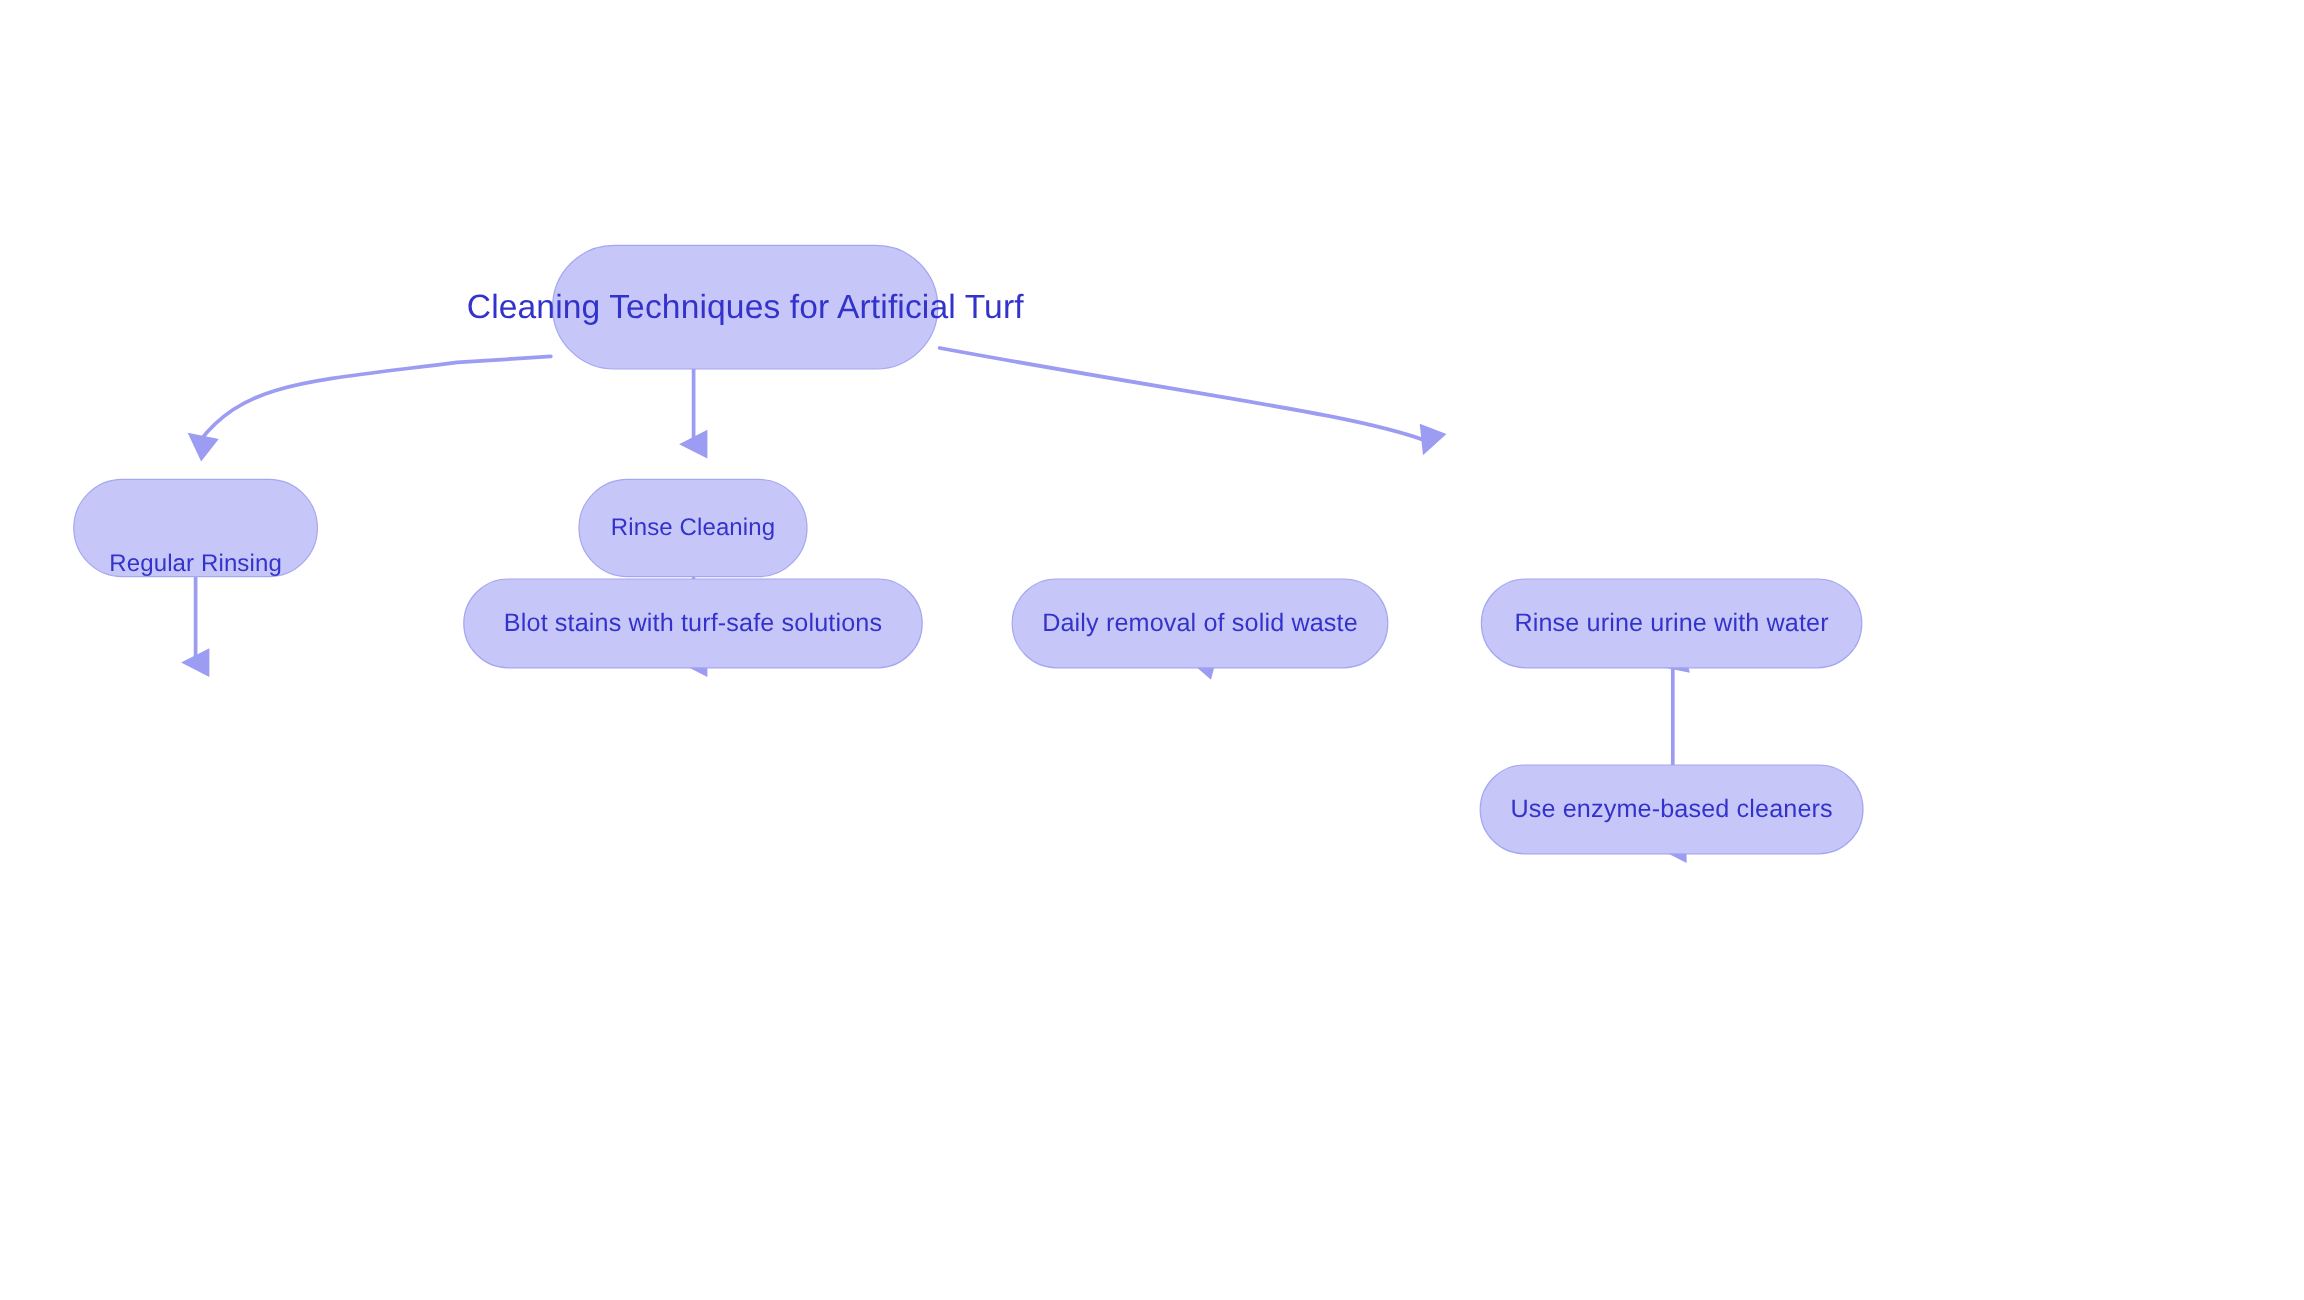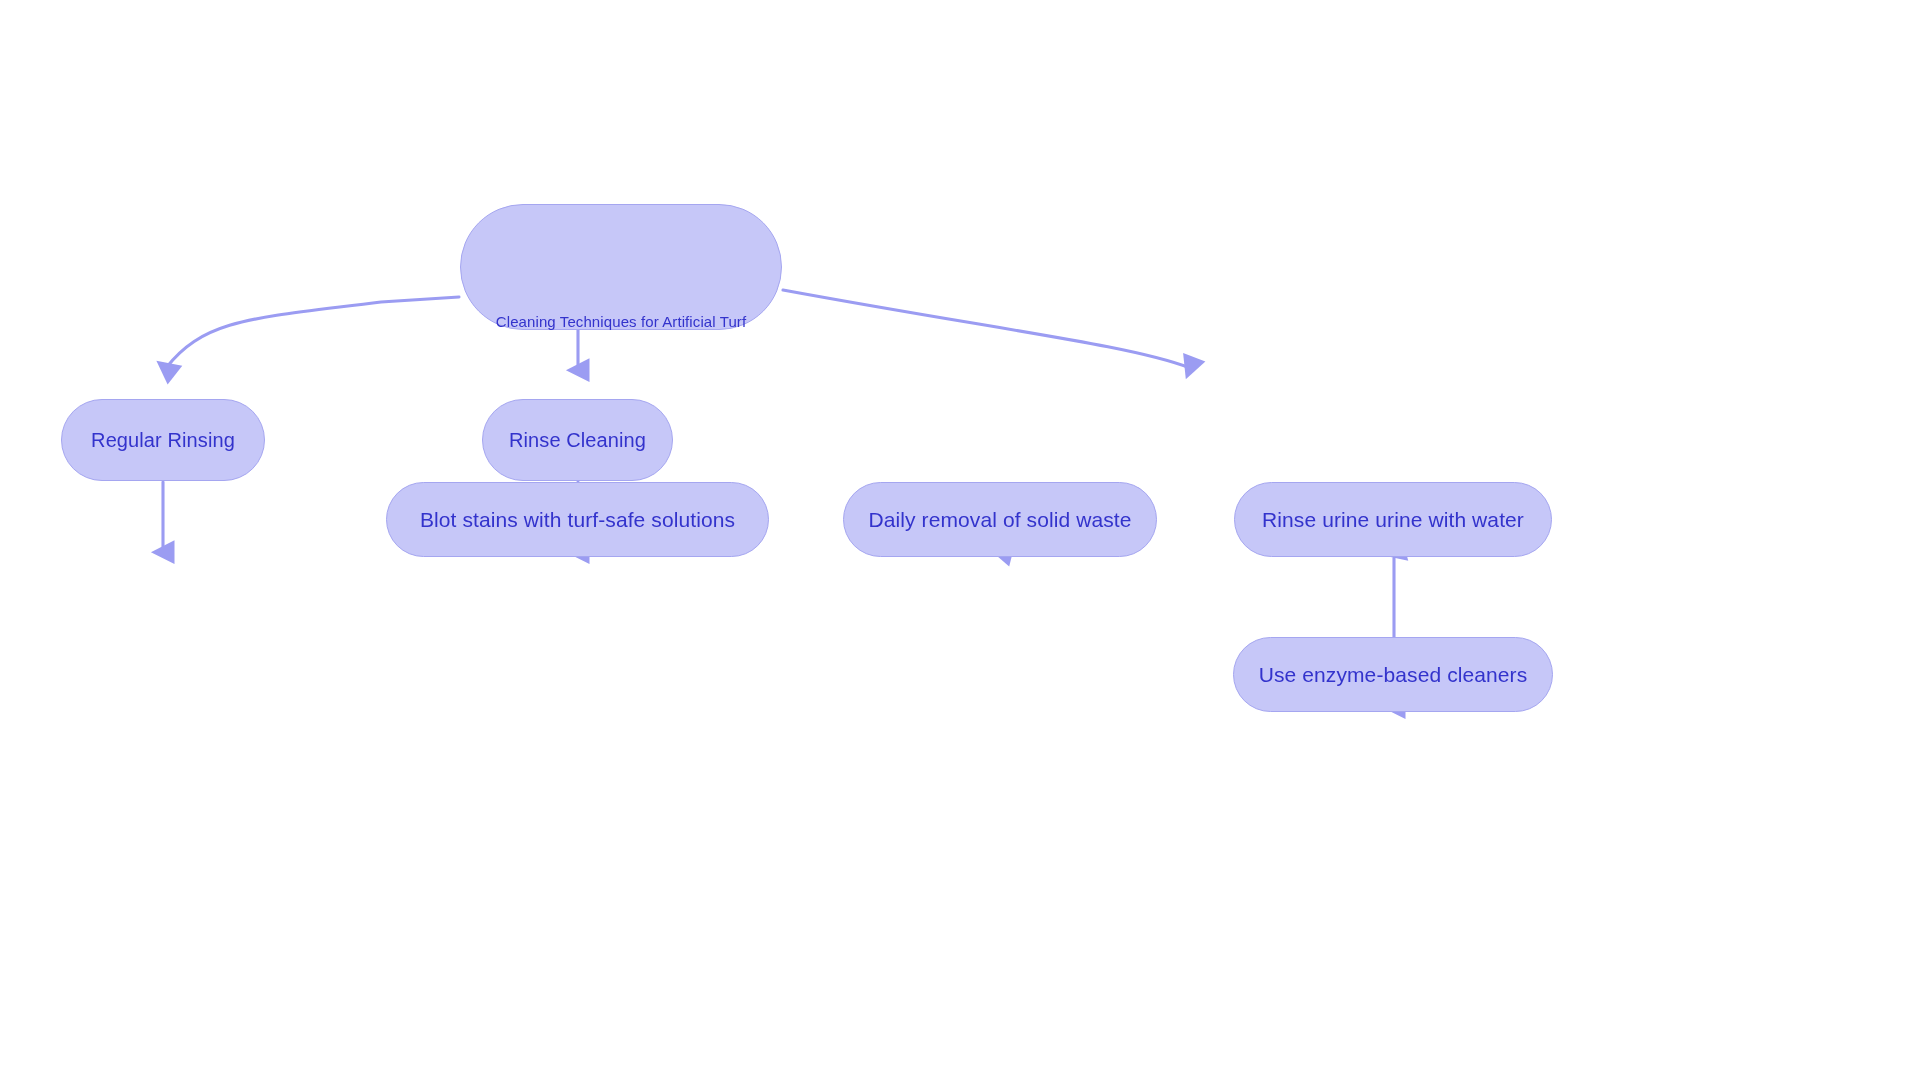--- a/index.html
+++ b/index.html
@@ -70,25 +70,25 @@
       <path d="M 578 482 L 578 552" marker-end="url(#arrowhead)"></path>
 
       <path d="M 1138 489 C 1060 500 1012 508 1001 552" marker-end="url(#arrowhead)"></path>
 
       <path d="M 1259 489 C 1338 500 1382 508 1394 552" marker-end="url(#arrowhead)"></path>
 
       <path d="M 1394 558 L 1394 707" marker-end="url(#arrowhead)"></path>
     </g>
   </svg>
 
-  <div class="node" style="left:460px; top:204px; width:322px; height:126px; font-size:15px;align-items:flex-end;">
+  <div class="node" style="left:460px; top:204px; width:322px; height:104px; font-size:28px;">
     <span class="node-label">Cleaning Techniques for Artificial Turf</span>
   </div>
 
-  <div class="node" style="left:61px; top:399px; width:204px; height:82px; font-size:20px;">
+  <div class="node" style="left:61px; top:399px; width:204px; height:82px; font-size:20px;align-items:flex-end;">
     <span class="node-label">Regular Rinsing</span>
   </div>
 
   <div class="node" style="left:482px; top:399px; width:191px; height:82px; font-size:20px;">
     <span class="node-label">Rinse Cleaning</span>
   </div>
 
 
 
   <div class="node" style="left:843px; top:482px; width:314px; height:75px; font-size:21px;">

